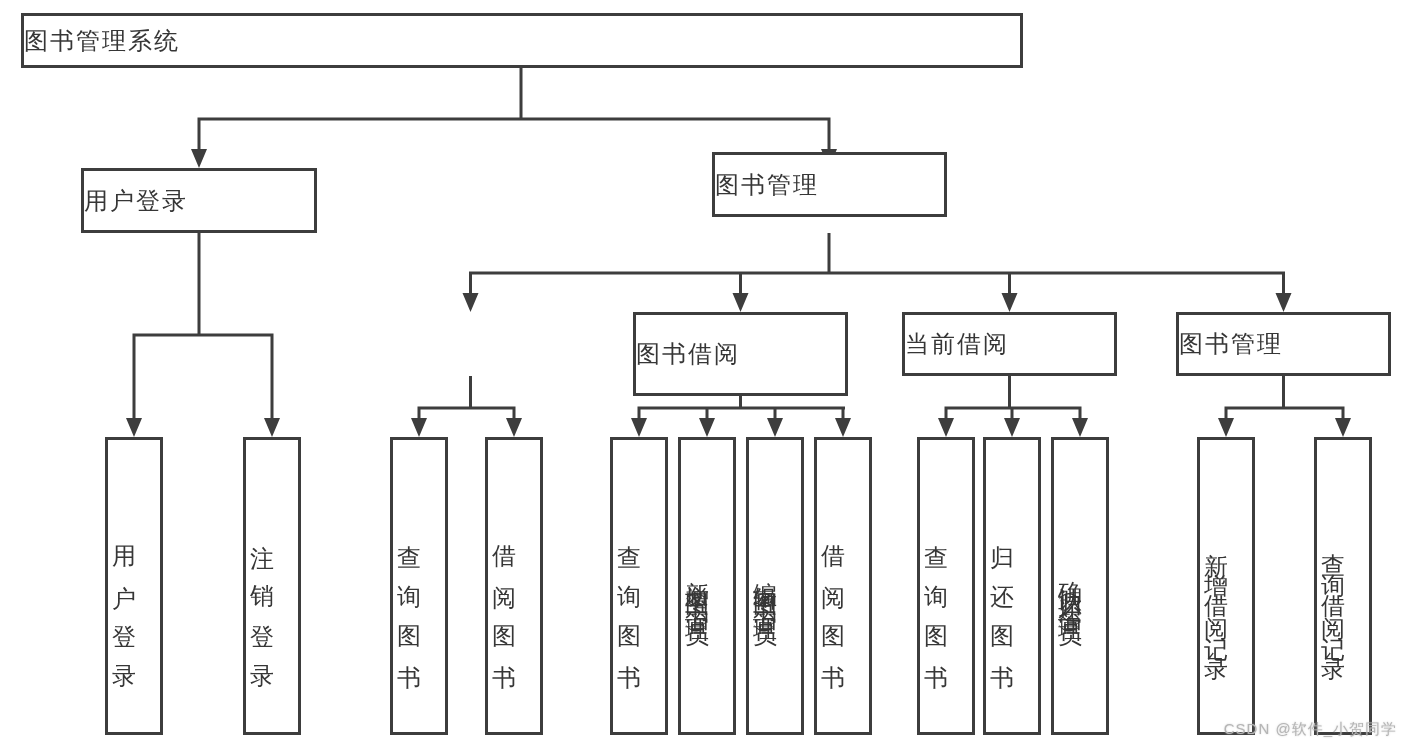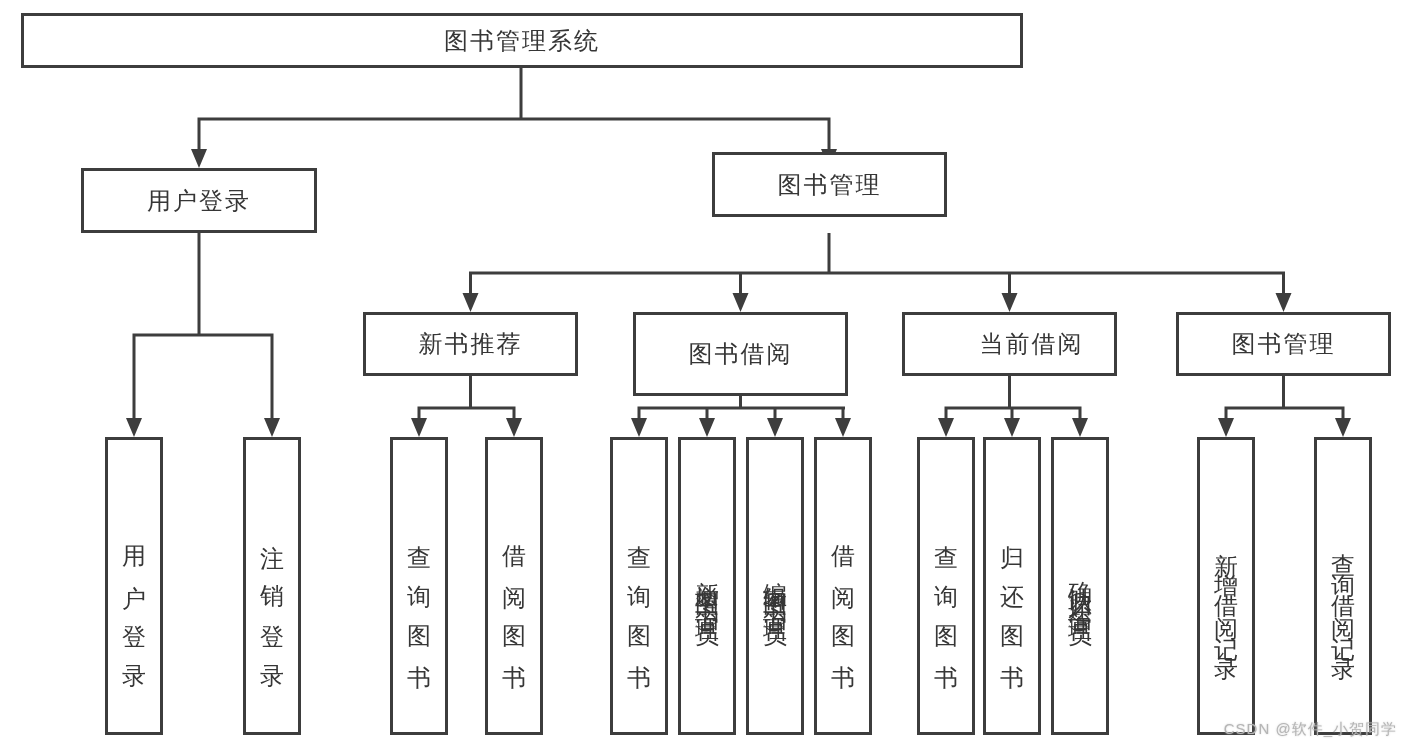--- a/index.html
+++ b/index.html
@@ -12,21 +12,20 @@
   html,body{width:1405px;height:747px;background:var(--bg);overflow:hidden;}
   body{font-family:"Liberation Sans","DejaVu Sans",sans-serif;color:var(--text);}
   .stage{position:relative;width:1405px;height:747px;background:var(--bg);}
   .connectors{position:absolute;left:0;top:0;width:1405px;height:747px;}
   .box{
     position:absolute;
     background:#fff;
     border:3px solid var(--line);
     display:flex;
     align-items:center;
-    justify-content:center;
     font-size:24px;
     letter-spacing:2px;
     color:var(--text);
     white-space:nowrap;
   }
   .leaf .v-label{
     writing-mode:vertical-rl;
     text-orientation:mixed;
     letter-spacing:10px;
     white-space:nowrap;
@@ -74,27 +73,24 @@
     <span>图书管理系统</span>
   </div>
 
   <div class="box" style="left:81px;top:168px;width:236px;height:65px;">
     <span>用户登录</span>
   </div>
   <div class="box" style="left:712px;top:152px;width:235px;height:65px;">
     <span>图书管理</span>
   </div>
 
-  <div class="box" style="left:363px;top:312px;width:215px;height:64px;">
-    <span>新书推荐</span>
-  </div>
   <div class="box" style="left:633px;top:312px;width:215px;height:84px;">
     <span>图书借阅</span>
   </div>
-  <div class="box" style="left:902px;top:312px;width:215px;height:64px;padding-left:44px;">
+  <div class="box" style="left:902px;top:312px;width:215px;height:64px;">
     <span>当前借阅</span>
   </div>
   <div class="box" style="left:1176px;top:312px;width:215px;height:64px;">
     <span>图书管理</span>
   </div>
 
   <div class="box leaf" style="left:105px;top:437px;width:58px;height:298px;">
     <span class="v-label" style="letter-spacing: 40px; margin-bottom: -40px;">用户登录</span>
   </div>
   <div class="box leaf" style="left:243px;top:437px;width:58px;height:298px;">

